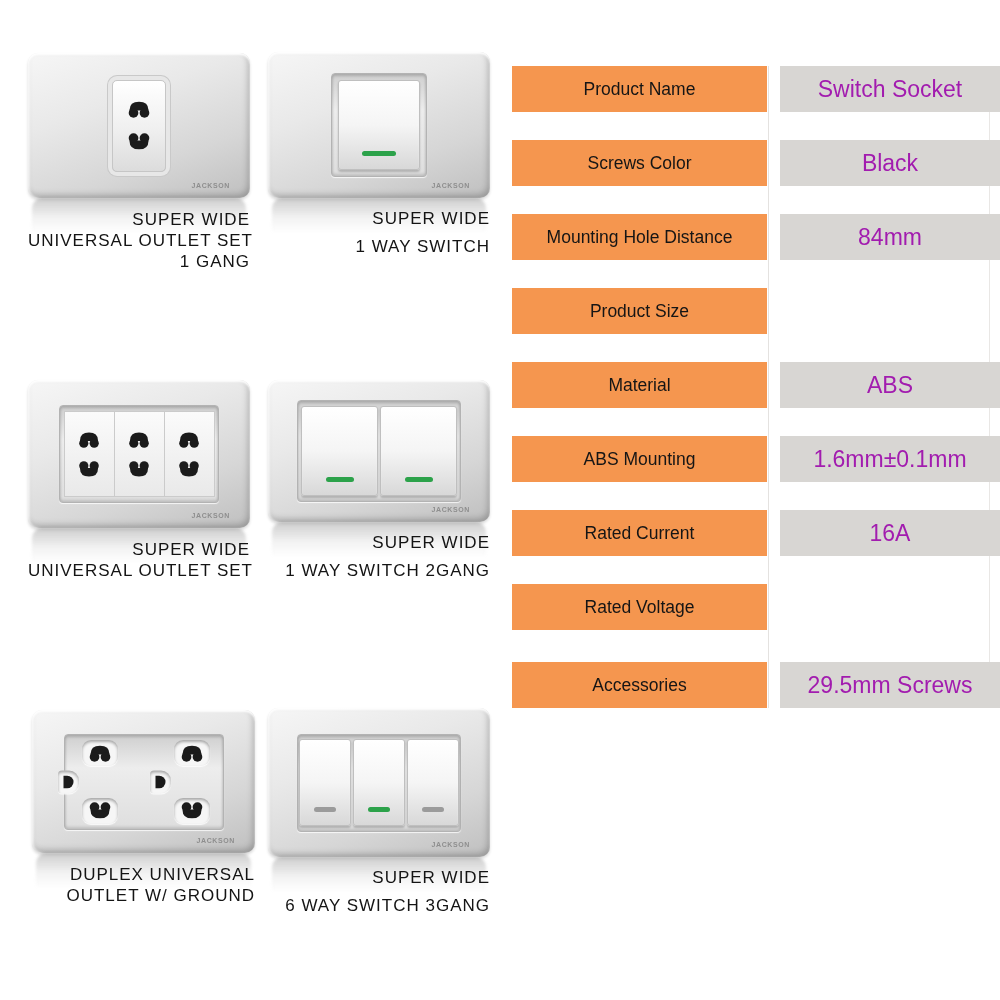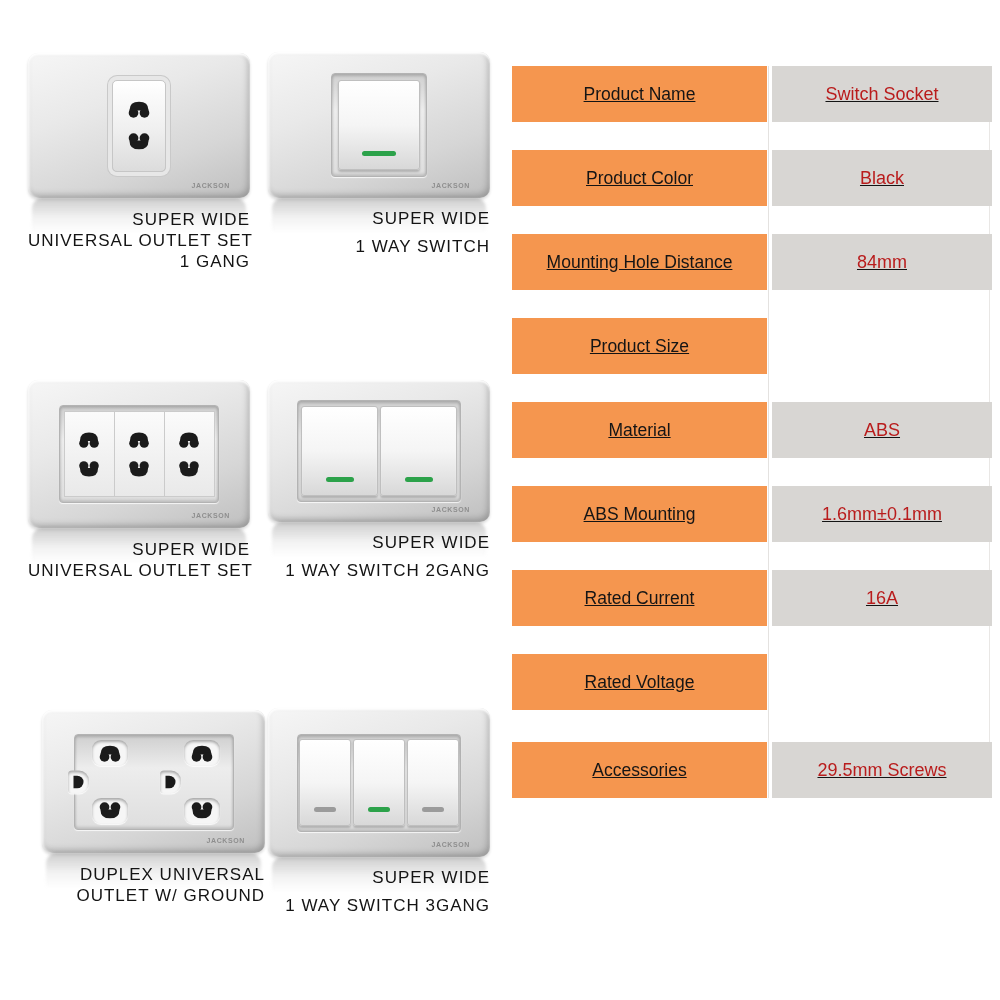--- a/index.html
+++ b/index.html
@@ -81,33 +81,33 @@
   }
   .indicator.green{background:var(--indicator-green,#2CA24A);}
   .indicator.gray{background:var(--indicator-gray,#9b9b9b);}
 
   
   .spec-table{position:absolute;left:512px;top:66px;width:478px;}
   .spec-table::before{content:"";position:absolute;left:256px;top:0;bottom:0;width:1px;background:#e4e2e0;}
   .spec-table::after{content:"";position:absolute;right:0;top:0;bottom:0;width:1px;background:#e9e7e5;}
   .spec-row{
     position:relative;z-index:1;
-    display:grid;grid-template-columns:255px 220px;column-gap:5px;
-    height:56px;margin-bottom:28px;text-decoration:underline;
+    display:grid;grid-template-columns:255px 220px;column-gap:13px;
+    height:46px;margin-bottom:28px;
   }
   .spec-row:last-child{margin-bottom:0;margin-top:32px;}
   .spec-label{
     background:var(--accent-orange,#F5964F);
     display:flex;align-items:center;justify-content:center;
     font-size:17.5px;color:#151515;
   }
   .spec-value{
     background:var(--cell-gray,#D8D6D3);
     display:flex;align-items:center;justify-content:center;
-    font-size:18px;color:#b91c1c;
+    font-size:23px;color:#a21caf;
   }
 </style>
 </head>
 <body>
 
 <figure class="card" style="left:28px;top:53px;width:222px;margin:0;">
   <div class="plate" style="width:222px;height:145px;">
     <div class="plate-inner">
       <div class="module">
         <svg viewBox="0 0 24 19" width="26" height="20">
@@ -233,21 +233,21 @@
     <span class="brand">JACKSON</span>
     <div class="reflection"></div>
   </div>
   <figcaption class="caption switch">
     <div class="cap-line">SUPER WIDE</div>
     <div class="cap-line">1 WAY SWITCH 2GANG</div>
     <div class="cap-line"></div>
   </figcaption>
 </figure>
 
-<figure class="card" style="left:42px;top:710px;width:223px;margin:0;">
+<figure class="card" style="left:32px;top:710px;width:223px;margin:0;">
   <div class="plate" style="width:223px;height:143px;">
     <div class="plate-inner">
       <div class="frame" style="width:158px;height:94px;gap:26px;">
         <div class="cluster">
           <span class="cutout top"><svg viewBox="0 0 24 19" width="26" height="20">
                 <g fill="#1b1b1b">
                   <path d="M3 10.5 Q3 2.5 12 2.5 Q21 2.5 21 10.5 L21 11 L3 11 Z"></path>
                   <circle cx="6.8" cy="13.2" r="4.6"></circle>
                   <circle cx="17.2" cy="13.2" r="4.6"></circle>
                 </g>
@@ -307,32 +307,32 @@
         <div class="rocker" style="width:50px;height:85px;">
           <span class="indicator gray" style="width:22px;"></span>
         </div>
       </div>
     </div>
     <span class="brand">JACKSON</span>
     <div class="reflection"></div>
   </div>
   <figcaption class="caption switch">
     <div class="cap-line">SUPER WIDE</div>
-    <div class="cap-line">1 WAY SWITCH 3GANG</div>
+    <div class="cap-line">6 WAY SWITCH 3GANG</div>
     <div class="cap-line"></div>
   </figcaption>
 </figure>
 
 <div class="spec-table">
   <div class="spec-row">
     <div class="spec-label">Product Name</div>
     <div class="spec-value">Switch Socket</div>
   </div>
   <div class="spec-row">
-    <div class="spec-label">Product Color</div>
+    <div class="spec-label">Screws Color</div>
     <div class="spec-value">Black</div>
   </div>
   <div class="spec-row">
     <div class="spec-label">Mounting Hole Distance</div>
     <div class="spec-value">84mm</div>
   </div>
   <div class="spec-row">
     <div class="spec-label">Product Size</div>
   </div>
   <div class="spec-row">

